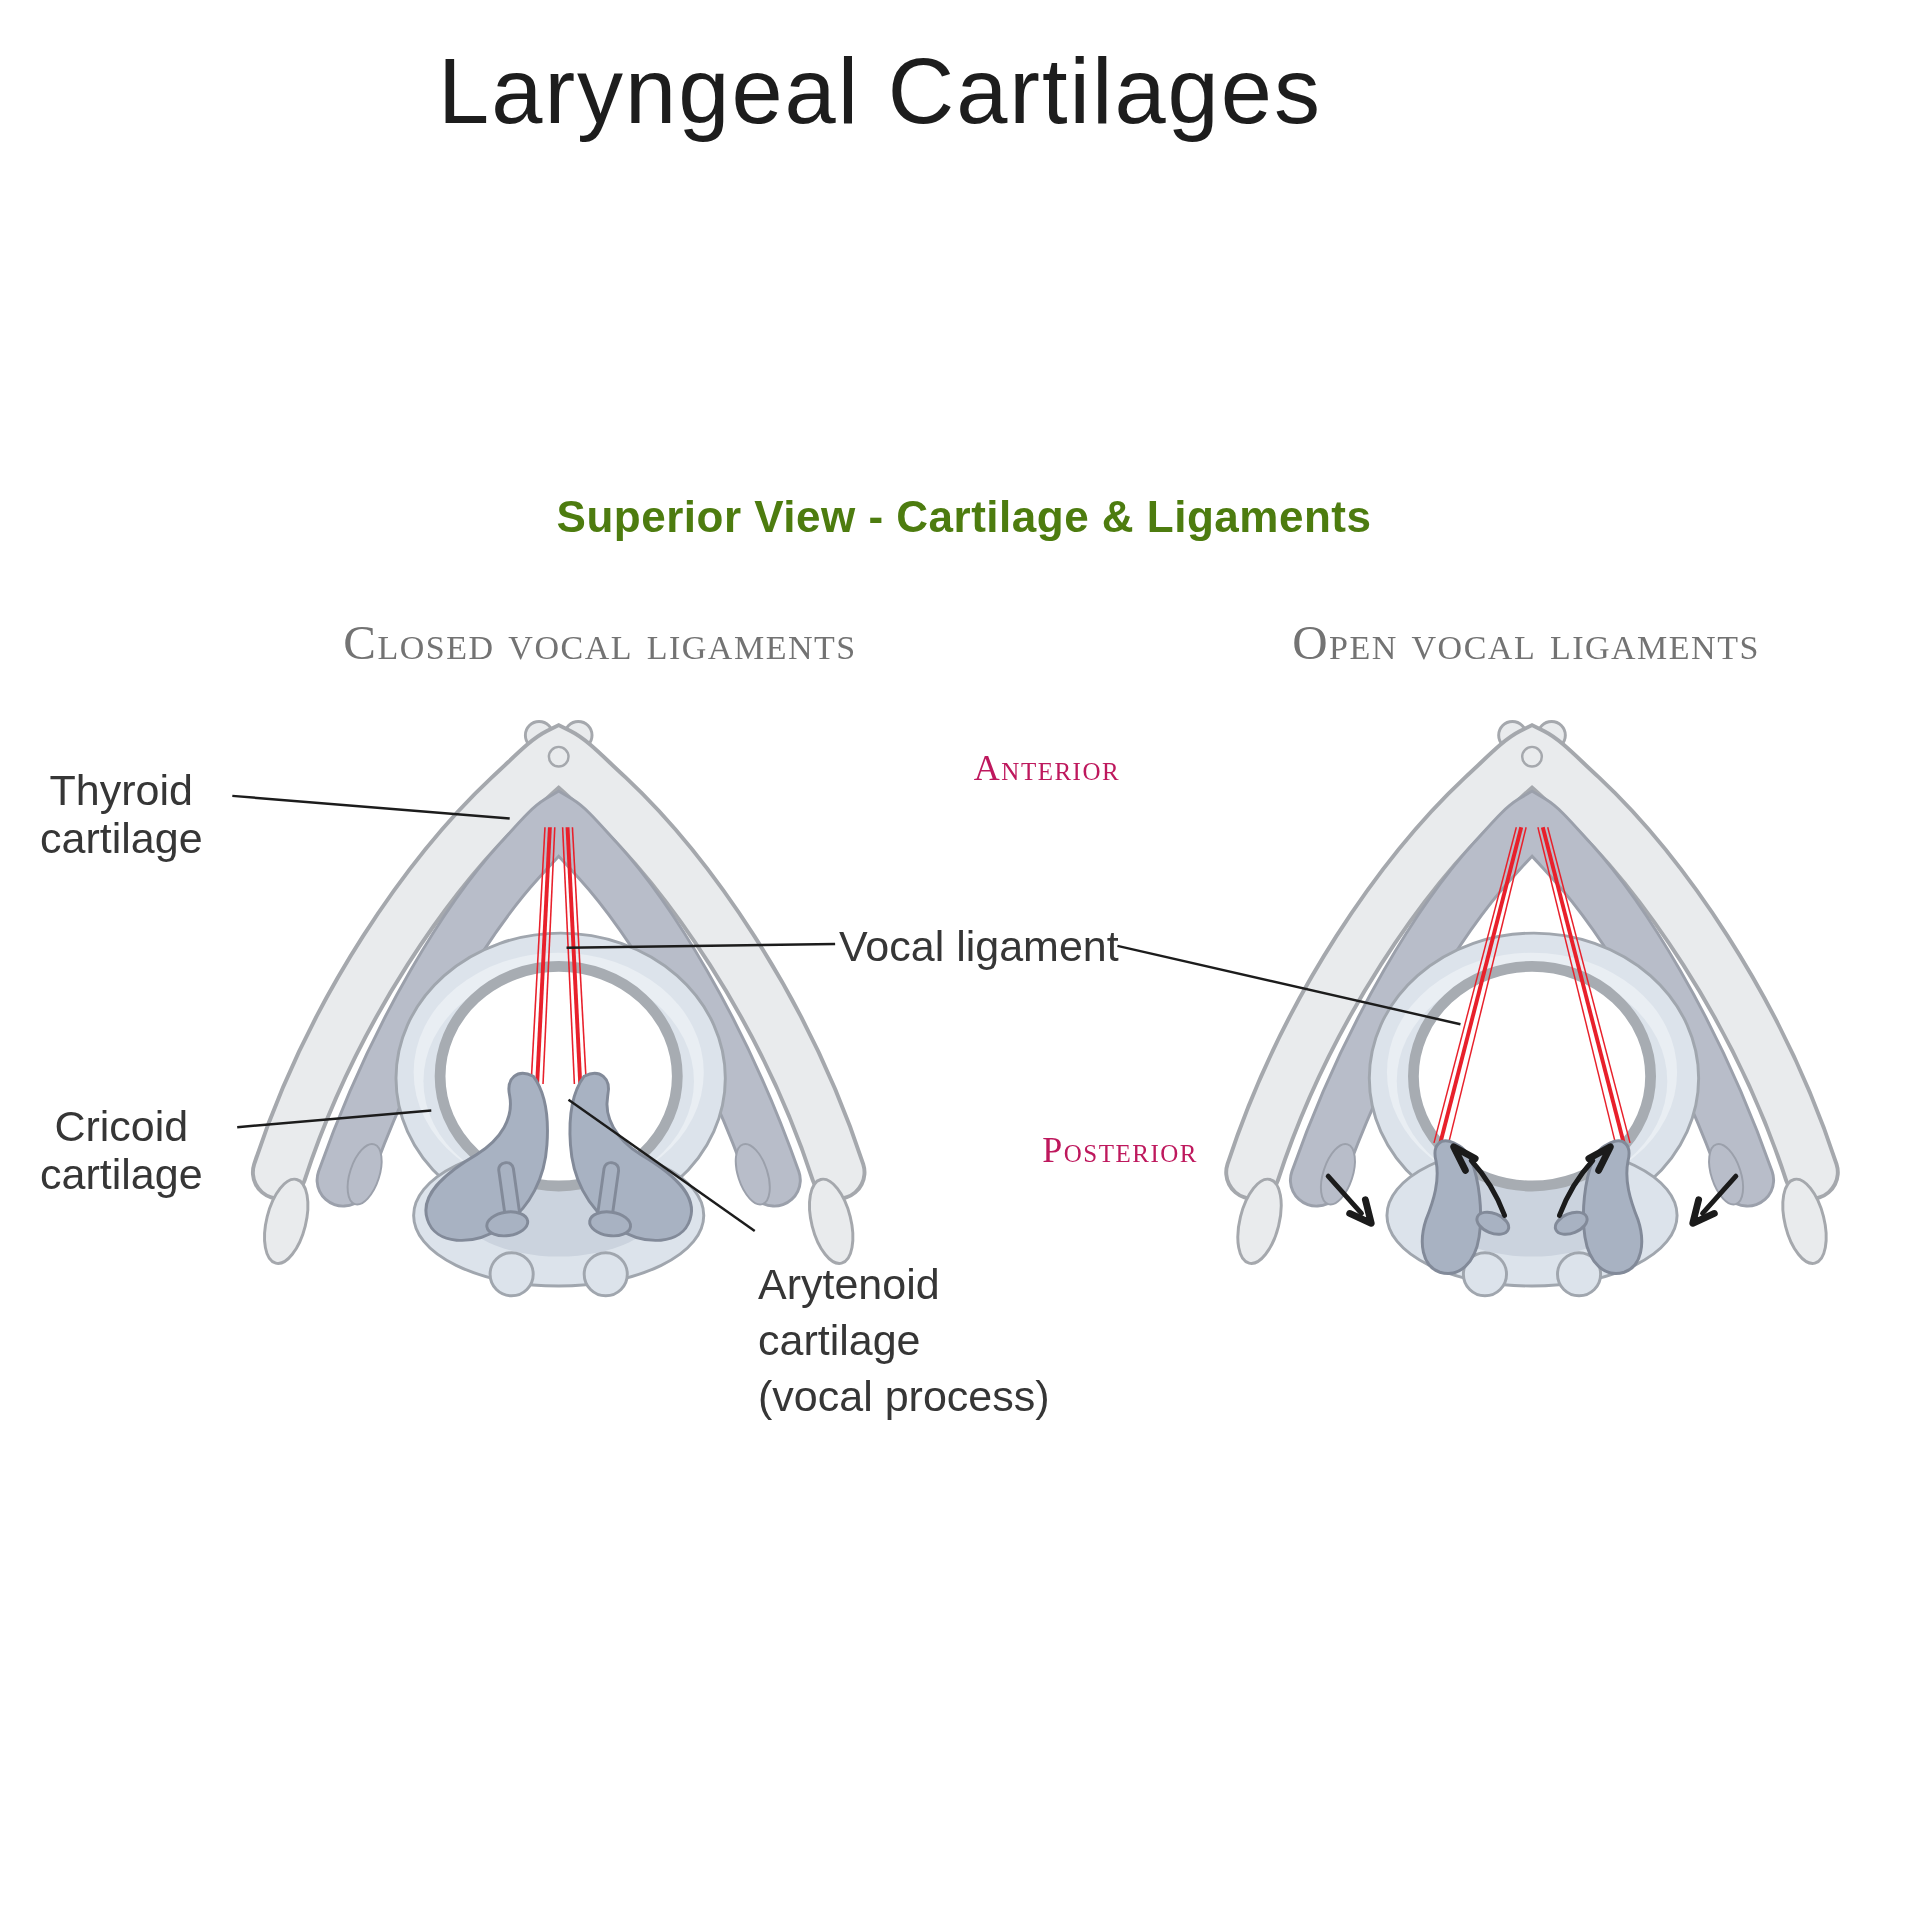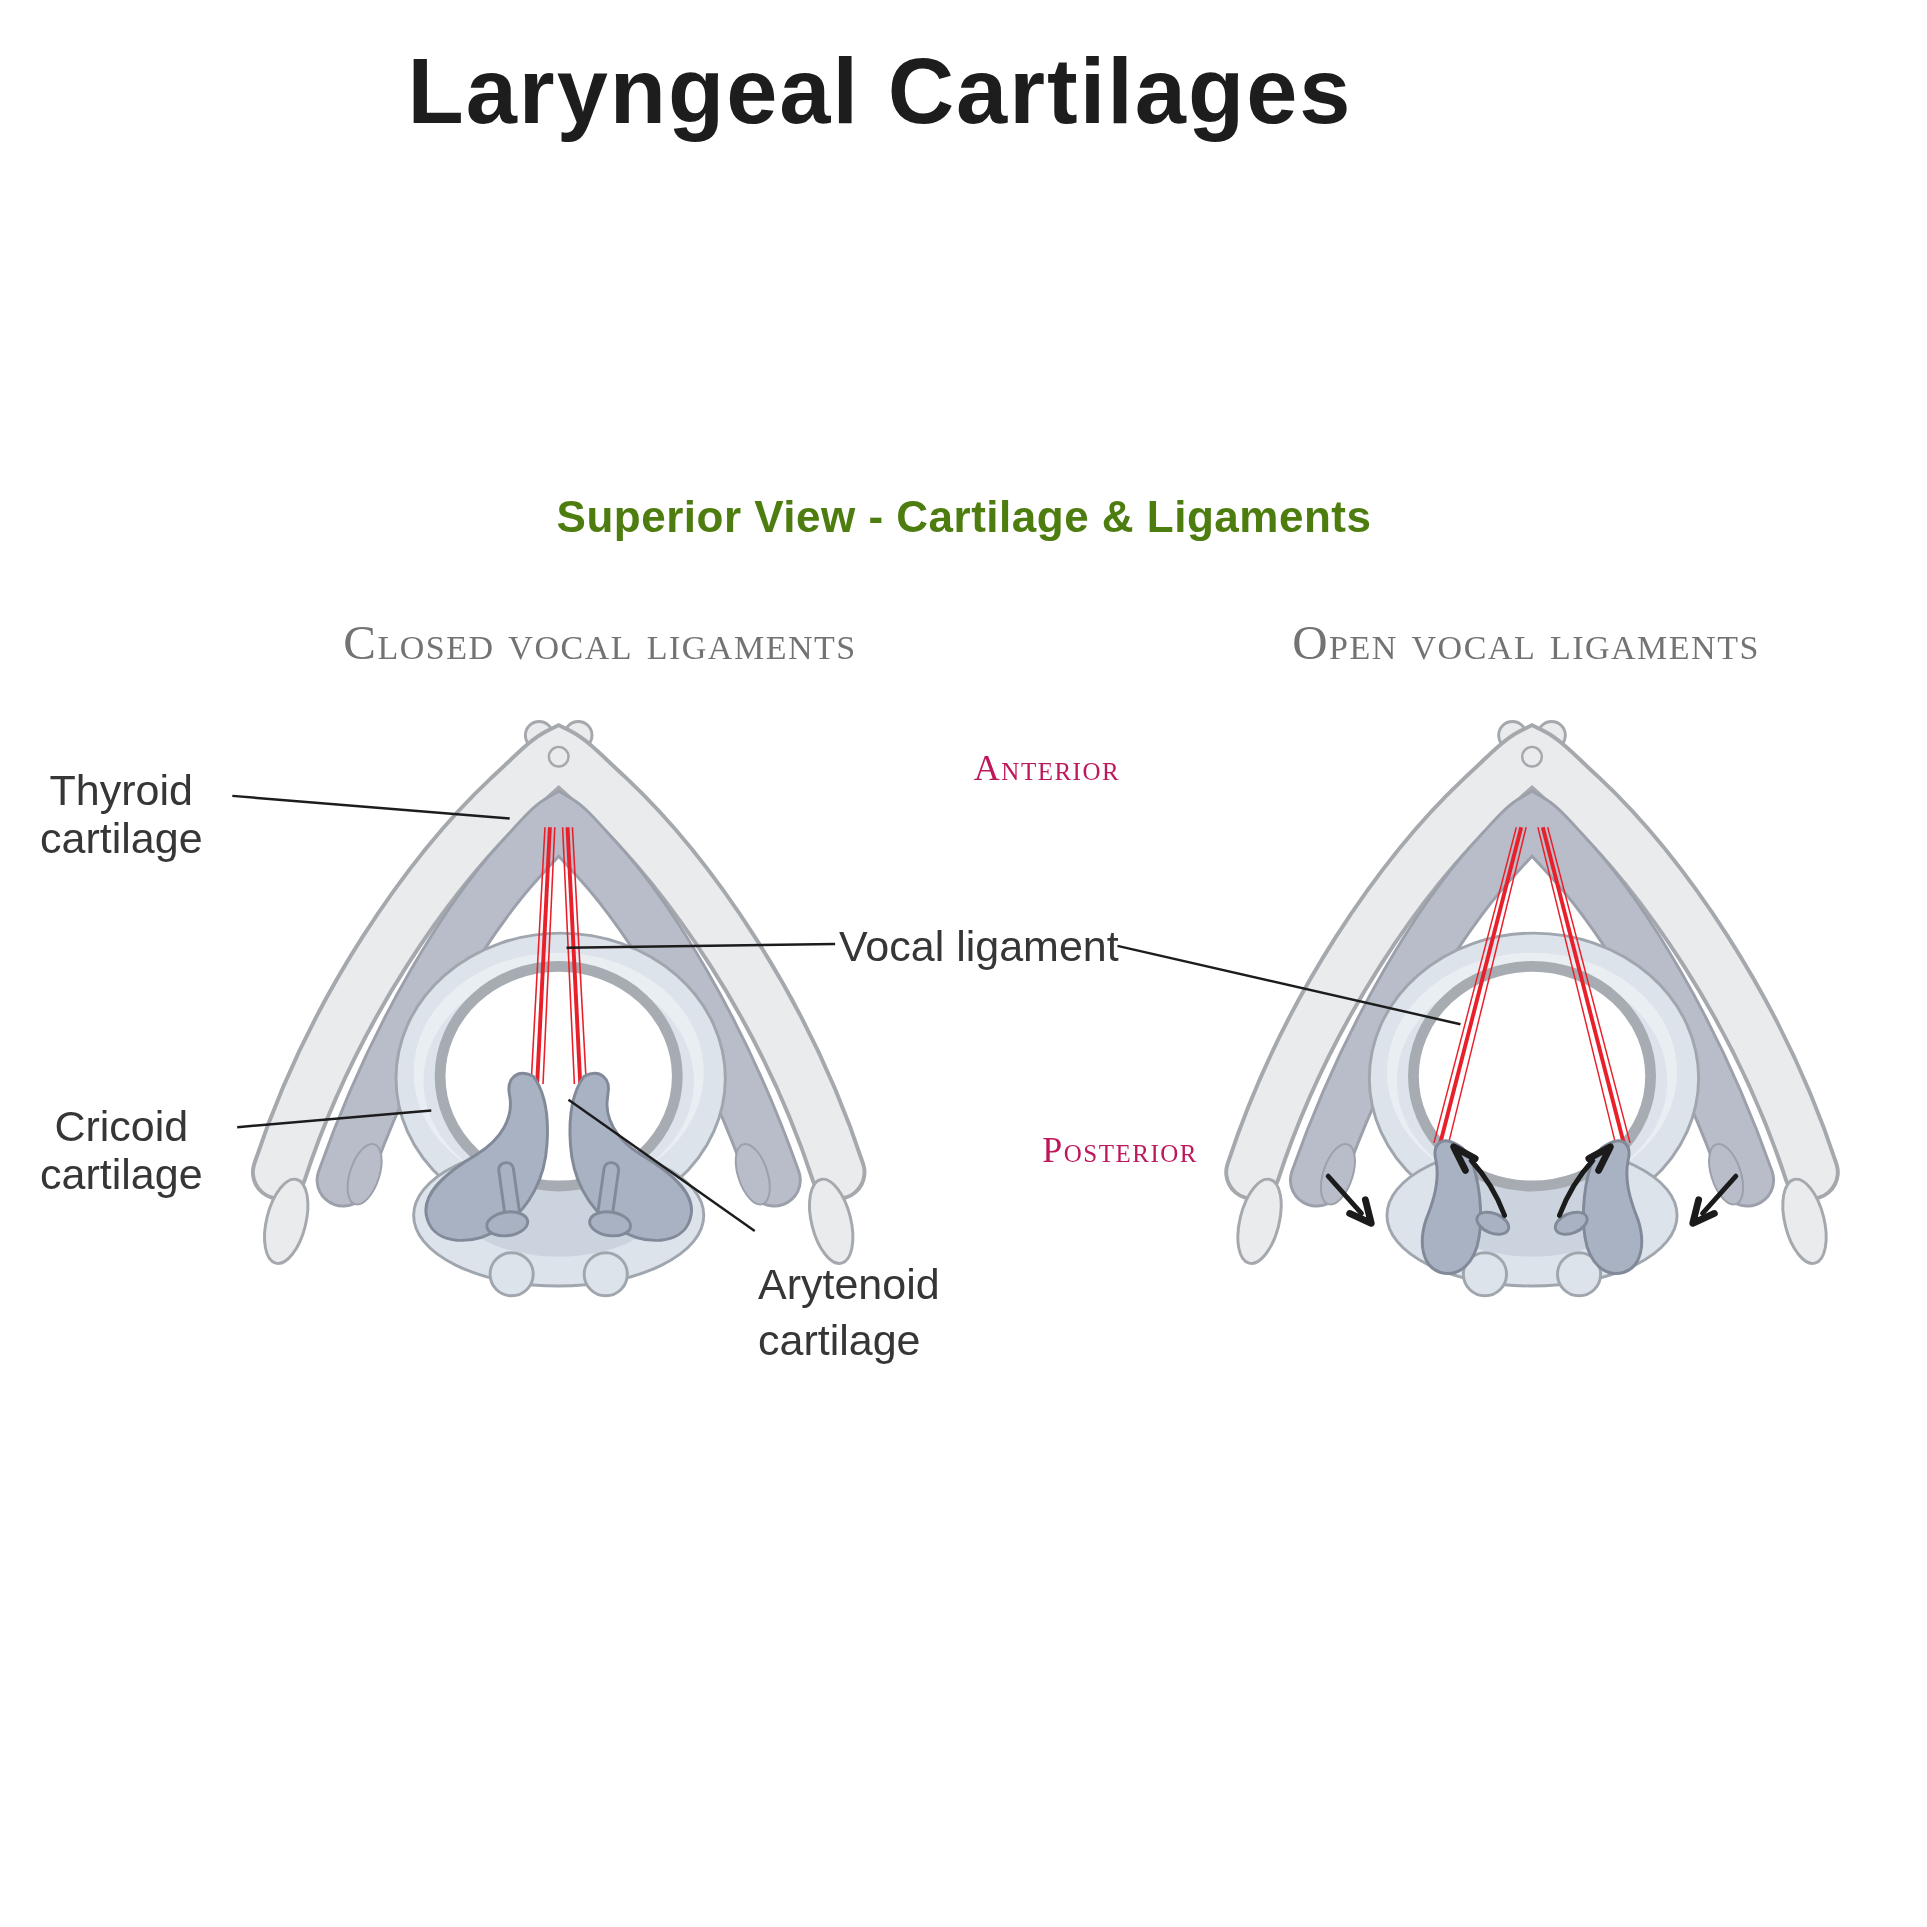--- a/index.html
+++ b/index.html
@@ -1,18 +1,18 @@
 <!DOCTYPE html>
 <html><head>
 <meta charset="utf-8">
 <style>
   html,body{margin:0;padding:0;background:#ffffff;}
   body{position:relative;width:1928px;height:1928px;font-family:"Liberation Sans",sans-serif;overflow:hidden;}
   .abs{position:absolute;}
-  #title{top:39px;left:0;width:1760px;text-align:center;font-size:92px;font-weight:700;color:#1d1d1d;letter-spacing:2px;}
+  #title{top:39px;left:0;width:1760px;text-align:center;font-size:92px;font-weight:400;color:#1d1d1d;letter-spacing:2px;}
   #subtitle{top:492px;left:0;width:1928px;text-align:center;font-size:44px;font-weight:700;color:#4d7c0f;letter-spacing:0.5px;}
   .panel-heading{font-family:"Liberation Serif",serif;font-variant:small-caps;font-size:49px;color:#737373;letter-spacing:1.5px;text-align:center;}
   #heading-closed{top:614px;left:257px;width:686px;}
   #heading-open{top:614px;left:1183px;width:686px;}
   .orient{font-family:"Liberation Serif",serif;font-variant:small-caps;font-size:36px;color:#be185d;letter-spacing:1.5px;text-align:center;}
   #anterior{top:747px;left:900px;width:294px;}
   #posterior{top:1129px;left:904px;width:294px;text-align:right;}
   .lbl{font-size:43px;color:#363636;line-height:1.12;}
   #thyroid-label{top:766px;left:9.8px;width:223px;text-align:center;}
   #cricoid-label{top:1102px;left:9.8px;width:223px;text-align:center;}
@@ -143,14 +143,15 @@
 <div id="cricoid-label" class="abs lbl">
   <div>Cricoid</div>
   <div>cartilage</div>
 </div>
 
 <div id="vocal-label" class="abs lbl">Vocal ligament</div>
 
 <div id="arytenoid-label" class="abs lbl">
   <div>Arytenoid</div>
   <div>cartilage</div>
+  <div>(vocal process)</div>
 </div>
 
 
 </body></html>

